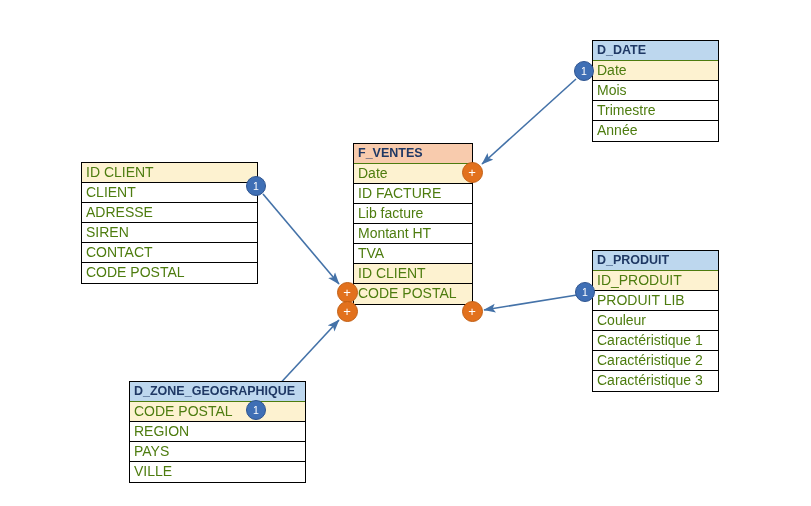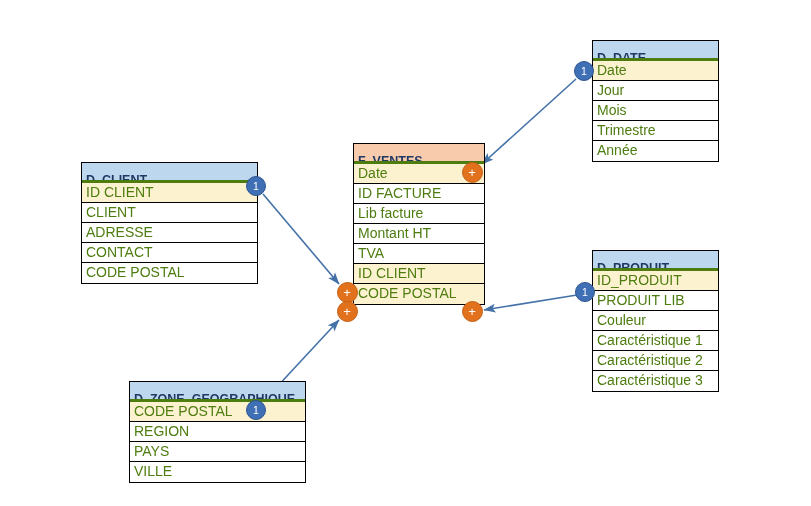--- a/index.html
+++ b/index.html
@@ -26,25 +26,25 @@
   .table-box {
     position: absolute;
     border: 1px solid #000000;
     box-sizing: border-box;
     background: #ffffff;
     z-index: 3;
   }
   .tbl-header {
     height: 20px;
     line-height: 19px;
-    padding: 8px 4px;
+    padding: 0 4px;
     font-size: 12.5px;
     font-weight: bold;
     color: #1f3864;
-    border-bottom: 3px solid #4d7c0f;
+    border-bottom: 1px solid #4d7c0f;
     box-sizing: border-box;
     white-space: nowrap;
     overflow: hidden;
   }
   .tbl-header.dim { background: #bdd7ee; }
   .tbl-header.fact { background: #f8cbad; }
   .tbl-row {
     height: 20px;
     line-height: 19px;
     padding: 0 4px;
@@ -102,51 +102,50 @@
     </defs>
     <g id="link-lines">
         <line x1="576" y1="79" x2="482" y2="164" stroke="#4472a8" stroke-width="1.6" marker-end="url(#arrow)"></line>
         <line x1="263" y1="194" x2="339" y2="284" stroke="#4472a8" stroke-width="1.6" marker-end="url(#arrow)"></line>
         <line x1="262" y1="403" x2="339" y2="320" stroke="#4472a8" stroke-width="1.6" marker-end="url(#arrow)"></line>
         <line x1="577" y1="295" x2="484" y2="310" stroke="#4472a8" stroke-width="1.6" marker-end="url(#arrow)"></line>
       </g>
   </svg>
 
   <div class="table-box" style="left:81px; top:162px; width:177px;">
-    <div class="tbl-header dim">D_CLIENT</div>
     <div class="tbl-row key">ID CLIENT</div>
     <div class="tbl-row">CLIENT</div>
     <div class="tbl-row">ADRESSE</div>
+    <div class="tbl-row">SIREN</div>
     <div class="tbl-row">CONTACT</div>
     <div class="tbl-row">CODE POSTAL</div>
   </div>
 
   <div class="table-box" style="left:81px; top:381px; width:177px;margin-left:48px;">
     <div class="tbl-header dim">D_ZONE_GEOGRAPHIQUE</div>
     <div class="tbl-row key">CODE POSTAL</div>
     <div class="tbl-row">REGION</div>
     <div class="tbl-row">PAYS</div>
     <div class="tbl-row">VILLE</div>
   </div>
 
-  <div class="table-box" style="left:353px; top:143px; width:132px;">
+  <div class="table-box" style="left:353px; top:143px; width:120px;">
     <div class="tbl-header fact">F_VENTES</div>
     <div class="tbl-row key">Date</div>
     <div class="tbl-row">ID FACTURE</div>
     <div class="tbl-row">Lib facture</div>
     <div class="tbl-row">Montant HT</div>
     <div class="tbl-row">TVA</div>
     <div class="tbl-row key">ID CLIENT</div>
     <div class="tbl-row key">CODE POSTAL</div>
   </div>
 
   <div class="table-box" style="left:592px; top:40px; width:127px;">
     <div class="tbl-header dim">D_DATE</div>
     <div class="tbl-row key">Date</div>
-    <div class="tbl-row">Jour</div>
     <div class="tbl-row">Mois</div>
     <div class="tbl-row">Trimestre</div>
     <div class="tbl-row">Année</div>
   </div>
 
   <div class="table-box" style="left:592px; top:250px; width:127px;">
     <div class="tbl-header dim">D_PRODUIT</div>
     <div class="tbl-row key">ID_PRODUIT</div>
     <div class="tbl-row">PRODUIT LIB</div>
     <div class="tbl-row">Couleur</div>

